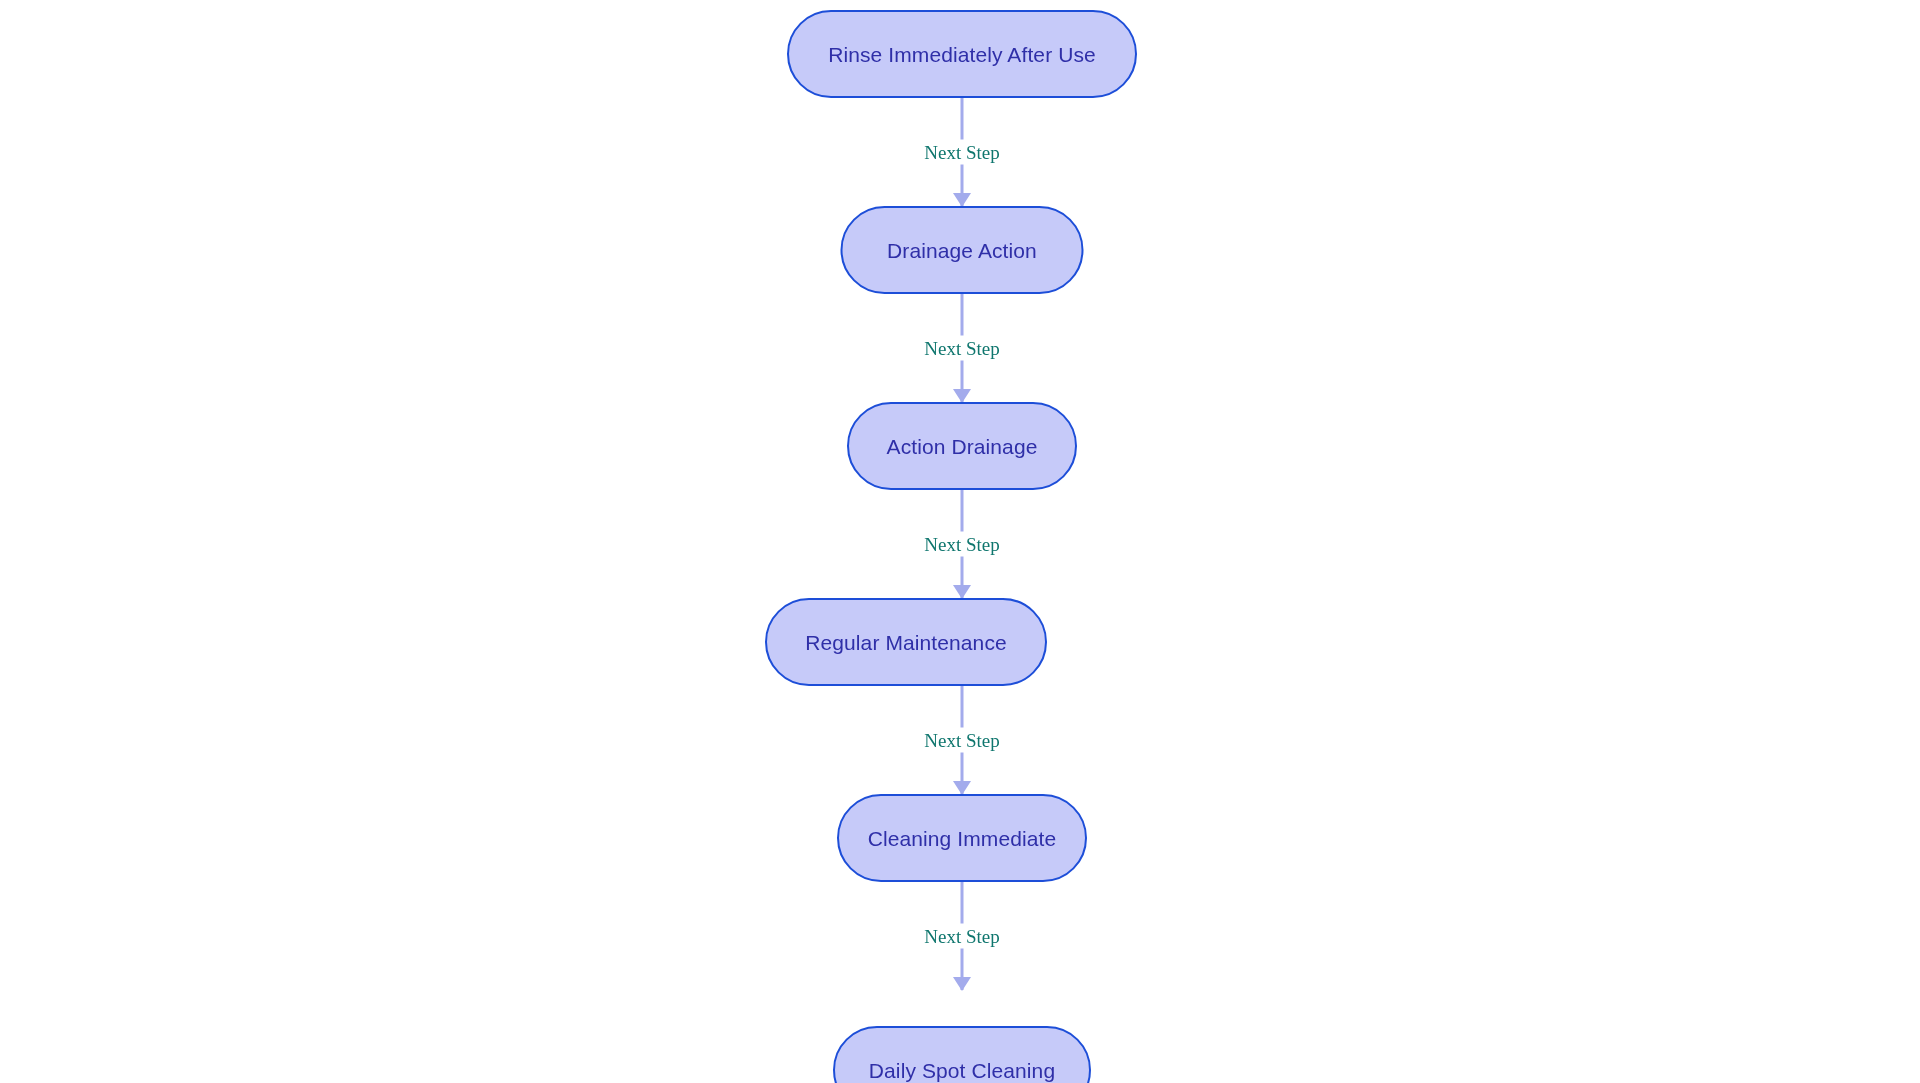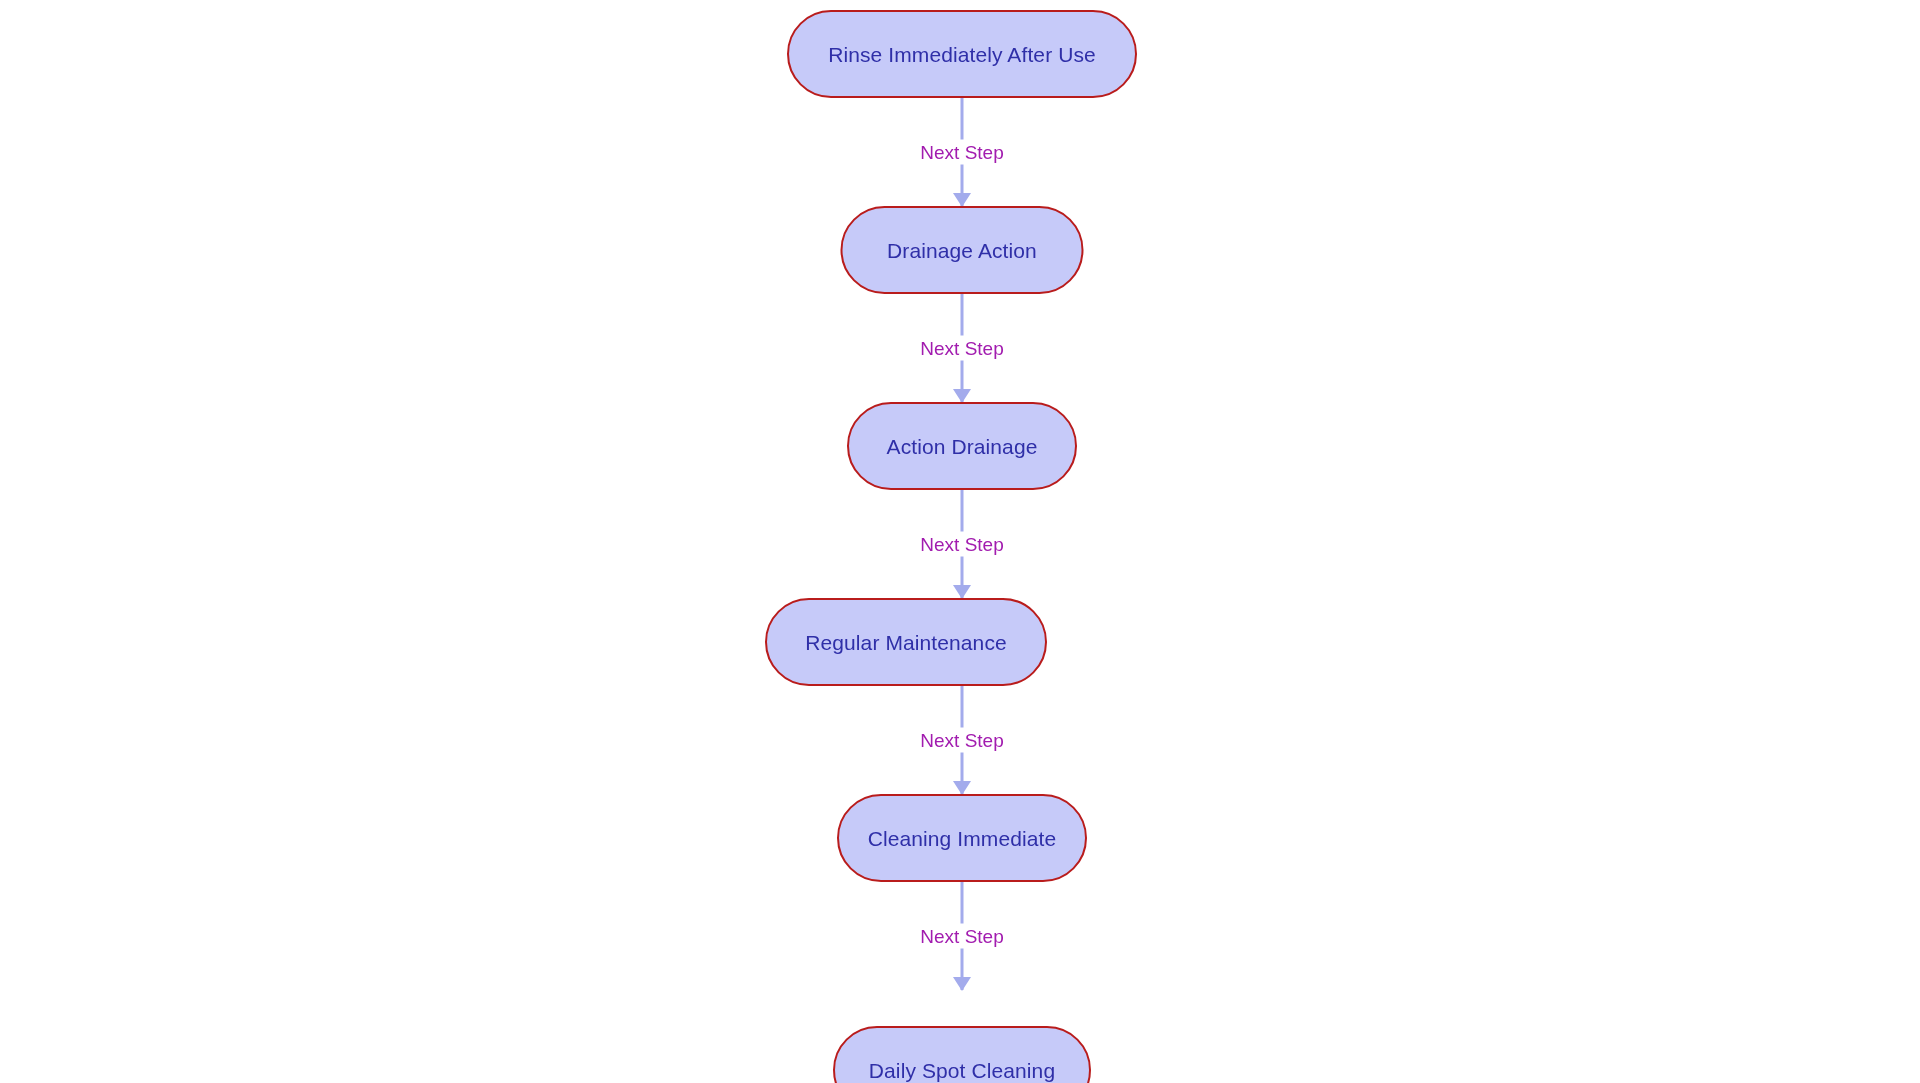--- a/index.html
+++ b/index.html
@@ -24,21 +24,21 @@
 
   
   .node {
     position: absolute;
     display: flex;
     align-items: center;
     justify-content: center;
     box-sizing: border-box;
     height: 88px;
     background: #c6caf9;
-    border: 2px solid #b91c1c;
+    border: 2px solid #1d4ed8;
     border-radius: 44px;
     transform: translateX(-50%);
     z-index: 3;
   }
   .node-label {
     color: #2f2fa8;
     font-size: 21px;
     line-height: 1;
     letter-spacing: 0.1px;
     white-space: nowrap;
@@ -70,26 +70,27 @@
     border-right: 9px solid transparent;
     border-top: 14px solid #a3abec;
     transform: translateX(-50%);
   }
   .edge-label {
     position: absolute;
     left: 50%;
     top: 50%;
     transform: translate(-50%, -50%);
     background: #ffffff;
-    color: #a21caf;
+    color: #0f766e;
     font-size: 19px;
     line-height: 1;
     white-space: nowrap;
     padding: 3px 6px;
     z-index: 2;
+    font-family: Liberation Serif, serif;
   }
 </style>
 </head>
 <body>
 
 <div id="flowchart">
   <div id="edge-layer">
       <div class="edge" style="left: 962px; top: 98px; height: 108px; width: 40px;">
         <div class="edge-line"></div>
         <div class="edge-arrow"></div>

